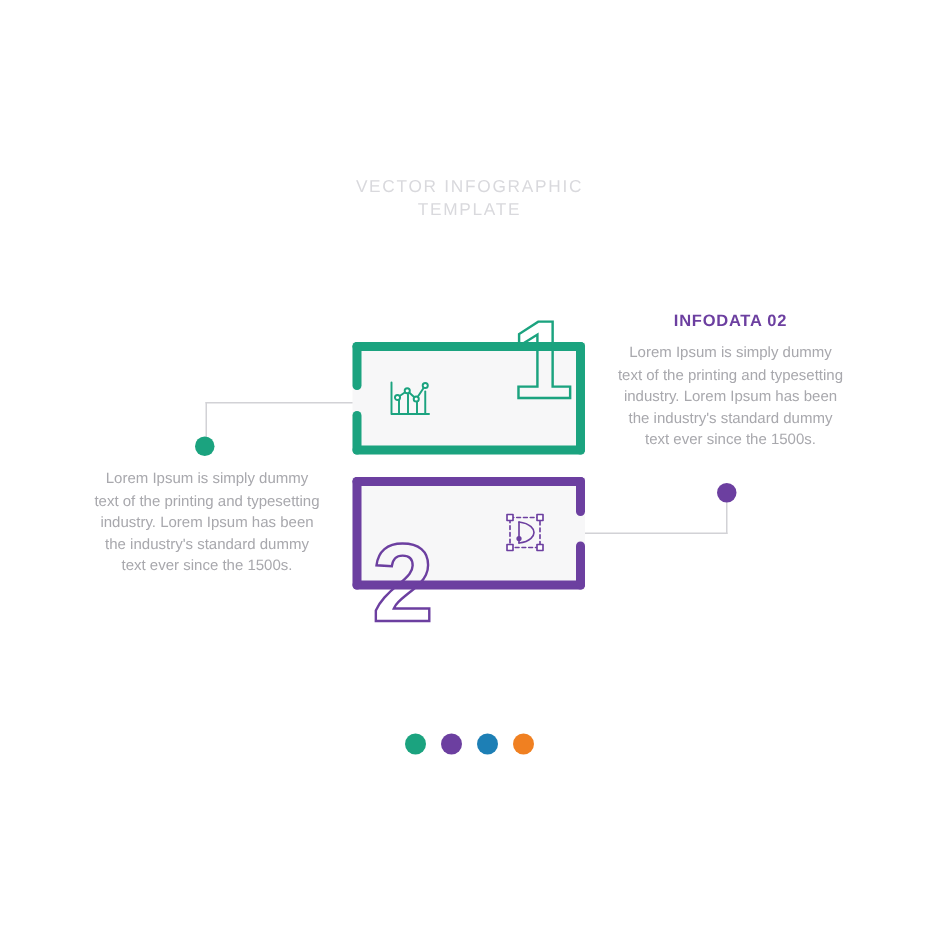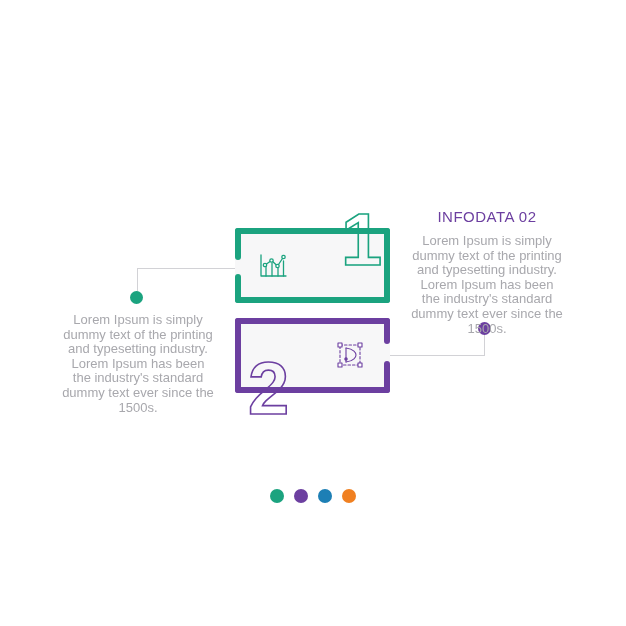--- a/index.html
+++ b/index.html
@@ -74,27 +74,27 @@
     pointer-events: none;
     user-select: none;
   }
 
   
   .info-block {
     position: absolute;
     text-align: center;
   }
   .info-head {
-    font-size: 15px;
-    font-weight: 400;
+    font-size: 11px;
+    font-weight: 700;
     letter-spacing: 0.5px;
     margin: 0 0 9px 0;
   }
   .info-body {
-    font-size: 13px;
+    font-size: 10px;
     line-height: 14.6px;
     color: #a8a8ad;
     margin: 0;
     font-weight: 400;
   }
 
   
   #legend-dots {
     position: absolute;
     left: 0;
@@ -113,20 +113,24 @@
   .icon-wrap {
     position: absolute;
     display: block;
   }
 </style>
 </head>
 <body>
 
 <div id="canvas">
 
+  <div id="title-block">
+    <span class="tline">VECTOR INFOGRAPHIC</span>
+    <span class="tline">TEMPLATE</span>
+  </div>
 
   <div class="conn-h" style="left:137px; top:268px; width:110px;"></div>
 
   <div class="conn-v" style="left:137px; top:268px; height:29px;"></div>
   <div class="node-dot" style="left:130px; top:291px; width:13px; height:13px; background:#1ba37f;"></div>
 
   <div class="conn-h" style="left:381px; top:355px; width:104px;"></div>
   <div class="conn-v" style="left:484px; top:329px; height:27px;"></div>
   <div class="node-dot" style="left:478px; top:322px; width:13px; height:13px; background:#6c3fa0;"></div>
 

